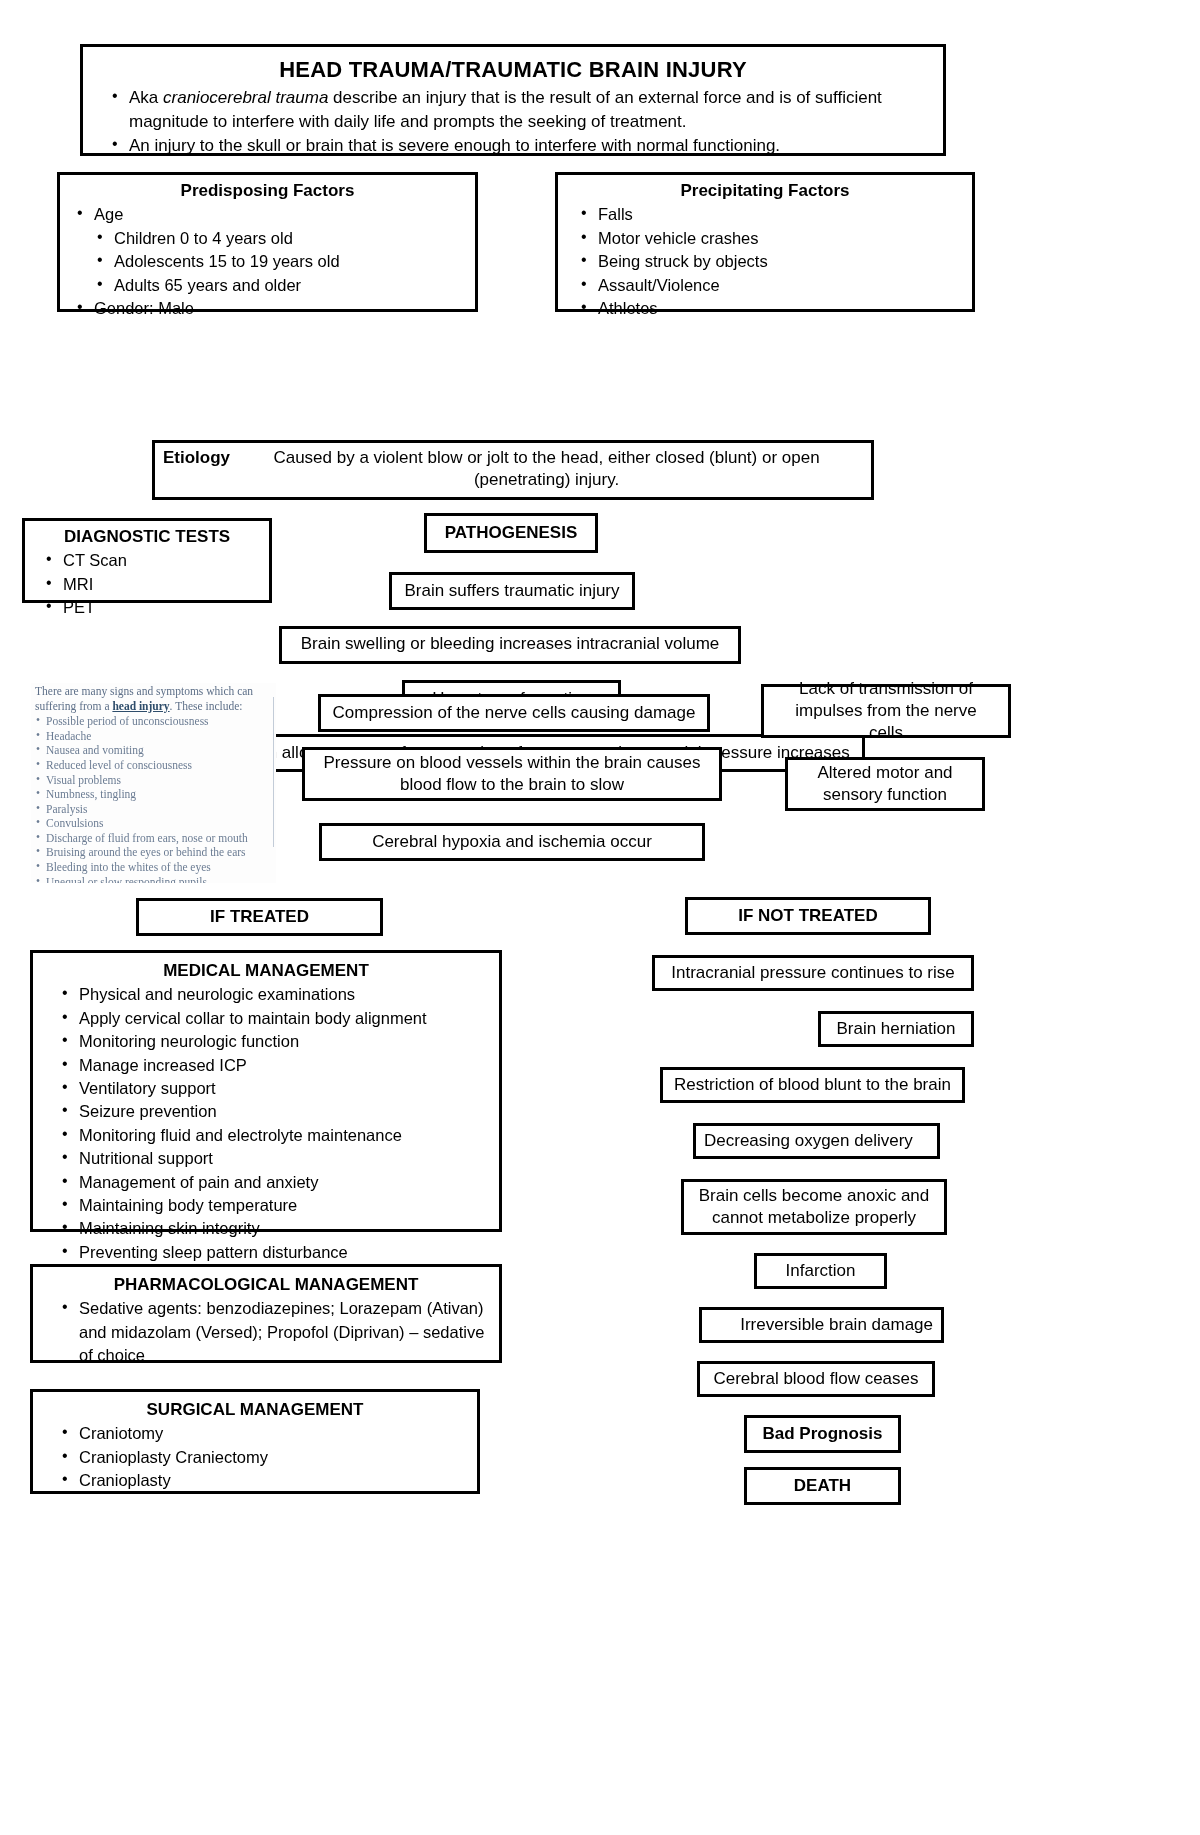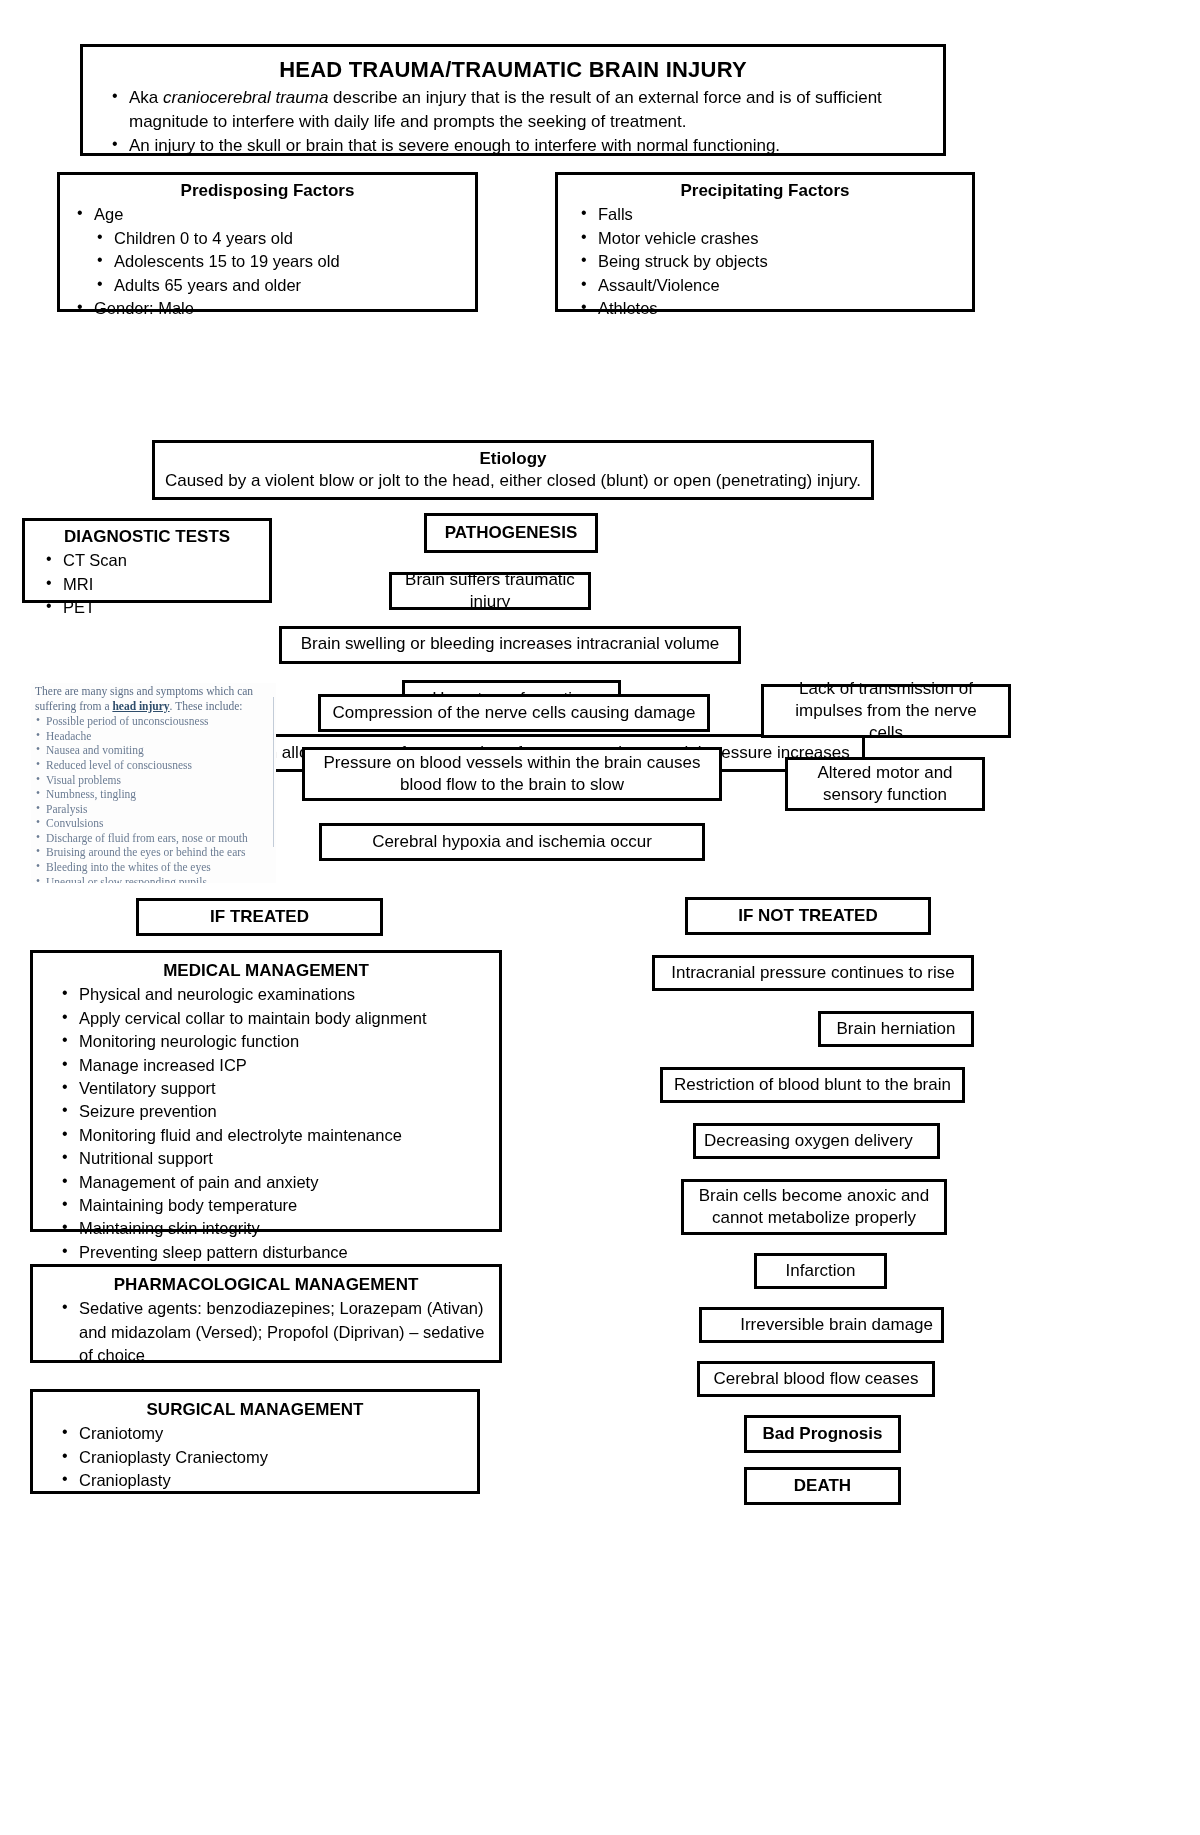--- a/index.html
+++ b/index.html
@@ -151,39 +151,39 @@
     <div class="ttl">Precipitating Factors</div>
     <ul class="lst" style="padding-left:30px;">
       <li><span>Falls</span></li>
       <li><span>Motor vehicle crashes</span></li>
       <li><span>Being struck by objects</span></li>
       <li><span>Assault/Violence</span></li>
       <li><span>Athletes</span></li>
     </ul>
   </div>
 
-  <div class="box thick" style="left:152px; top:440px; width:722px; height:60px; display:flex; flex-direction:column; justify-content:center;">
+  <div class="box thick" style="left:152px; top:440px; width:722px; height:60px; display:flex; flex-direction:row; justify-content:center;">
     <div class="ttl" style="margin:0;">Etiology</div>
     <div class="ctr">Caused by a violent blow or jolt to the head, either closed (blunt) or open (penetrating) injury.</div>
   </div>
 
   <div class="box thick" style="left:22px; top:518px; width:250px; height:85px;">
     <div class="ttl">DIAGNOSTIC TESTS</div>
     <ul class="lst" style="padding-left:28px;">
       <li><span>CT Scan</span></li>
       <li><span>MRI</span></li>
       <li><span>PET</span></li>
     </ul>
   </div>
 
   <div class="box thick" style="left:424px; top:513px; width:174px; height:40px; display:flex; align-items:center; justify-content:center;">
     <div class="ttl" style="margin:0;">PATHOGENESIS</div>
   </div>
 
-  <div class="box thick" style="left:389px; top:572px; width:202px; height:38px; display:flex; align-items:center; justify-content:center;">
+  <div class="box thick" style="left:389px; top:572px; width:246px; height:38px; display:flex; align-items:center; justify-content:center;">
     <div class="ctr">Brain suffers traumatic injury</div>
   </div>
 
   <div class="box thick" style="left:279px; top:626px; width:462px; height:38px; display:flex; justify-content:center;">
     <div class="ctr">Brain swelling or bleeding increases intracranial volume</div>
   </div>
 
   <div class="box thick" style="left:402px; top:680px; width:219px; height:38px; display:flex; align-items:center; justify-content:center;">
     <div class="ctr">Hematoma formation</div>
   </div>

